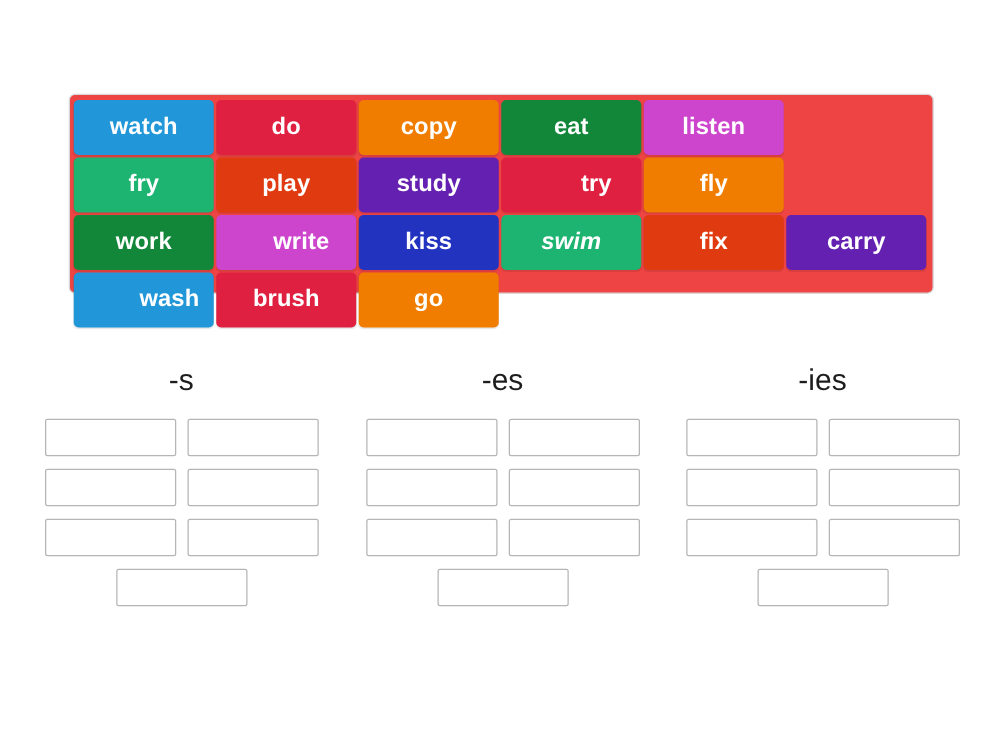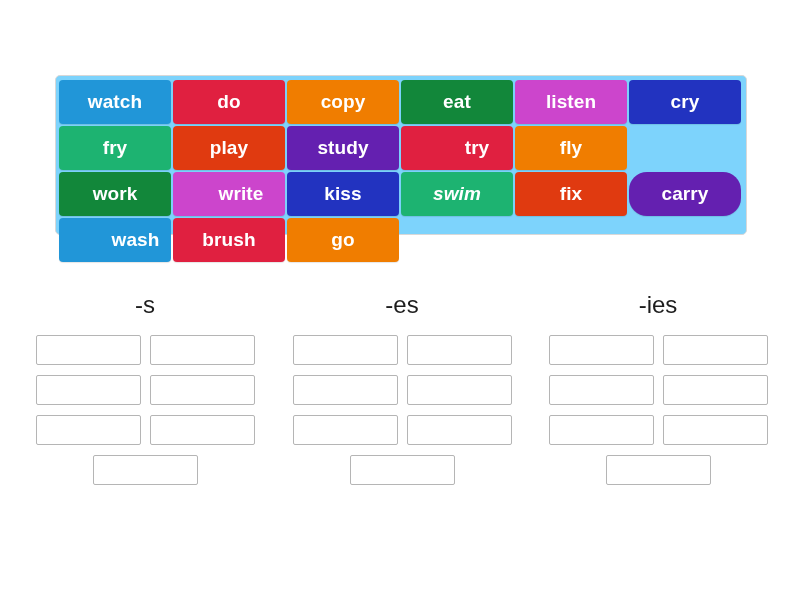--- a/index.html
+++ b/index.html
@@ -18,21 +18,21 @@
   
   #tile-bank {
     position: absolute;
     left: 55px;
     top: 75px;
     width: 692px;
     height: 160px;
     box-sizing: border-box;
     border: 1px solid #d8d8d8;
     border-radius: 5px;
-    background: #7dd3fc;
+    background: #ef4444;
     padding: 4px 3px 3px 3px;
   }
   .tile-row {
     display: flex;
     height: 44px;
     margin-bottom: 2px;
   }
   .tile-row:last-child { margin-bottom: 0; }
 
   .tile {
@@ -102,36 +102,35 @@
 </head>
 <body>
 
 <div id="tile-bank">
     <div class="tile-row">
       <div class="tile" style="background: rgb(33, 150, 216);">watch</div>
       <div class="tile" style="background: rgb(224, 32, 64);">do</div>
       <div class="tile" style="background: rgb(240, 125, 0);">copy</div>
       <div class="tile" style="background: rgb(18, 135, 58);">eat</div>
       <div class="tile" style="background: rgb(204, 69, 204);">listen</div>
-      <div class="tile" style="background: rgb(34, 51, 192);">cry</div>
     </div>
     <div class="tile-row">
       <div class="tile" style="background: rgb(29, 179, 113);">fry</div>
       <div class="tile" style="background: rgb(224, 58, 16);">play</div>
       <div class="tile" style="background: rgb(100, 32, 176);">study</div>
       <div class="tile" style="background: rgb(224, 32, 64); padding-left: 40px;">try</div>
       <div class="tile" style="background: rgb(240, 125, 0);">fly</div>
     </div>
     <div class="tile-row">
       <div class="tile" style="background: rgb(18, 135, 58);">work</div>
       <div class="tile" style="background: rgb(204, 69, 204); padding-left: 24px;">write</div>
       <div class="tile" style="background: rgb(34, 51, 192);">kiss</div>
       <div class="tile" style="background: rgb(29, 179, 113); font-style: italic;">swim</div>
       <div class="tile" style="background: rgb(224, 58, 16);">fix</div>
-      <div class="tile" style="background: rgb(100, 32, 176); border-radius: 18px;">carry</div>
+      <div class="tile" style="background: rgb(100, 32, 176);">carry</div>
     </div>
     <div class="tile-row">
       <div class="tile" style="background: rgb(33, 150, 216); padding-left: 41px;">wash</div>
       <div class="tile" style="background: rgb(224, 32, 64);">brush</div>
       <div class="tile" style="background: rgb(240, 125, 0);">go</div>
     </div>
   </div>
 
 <div id="columns">
     <div class="column col-0">

